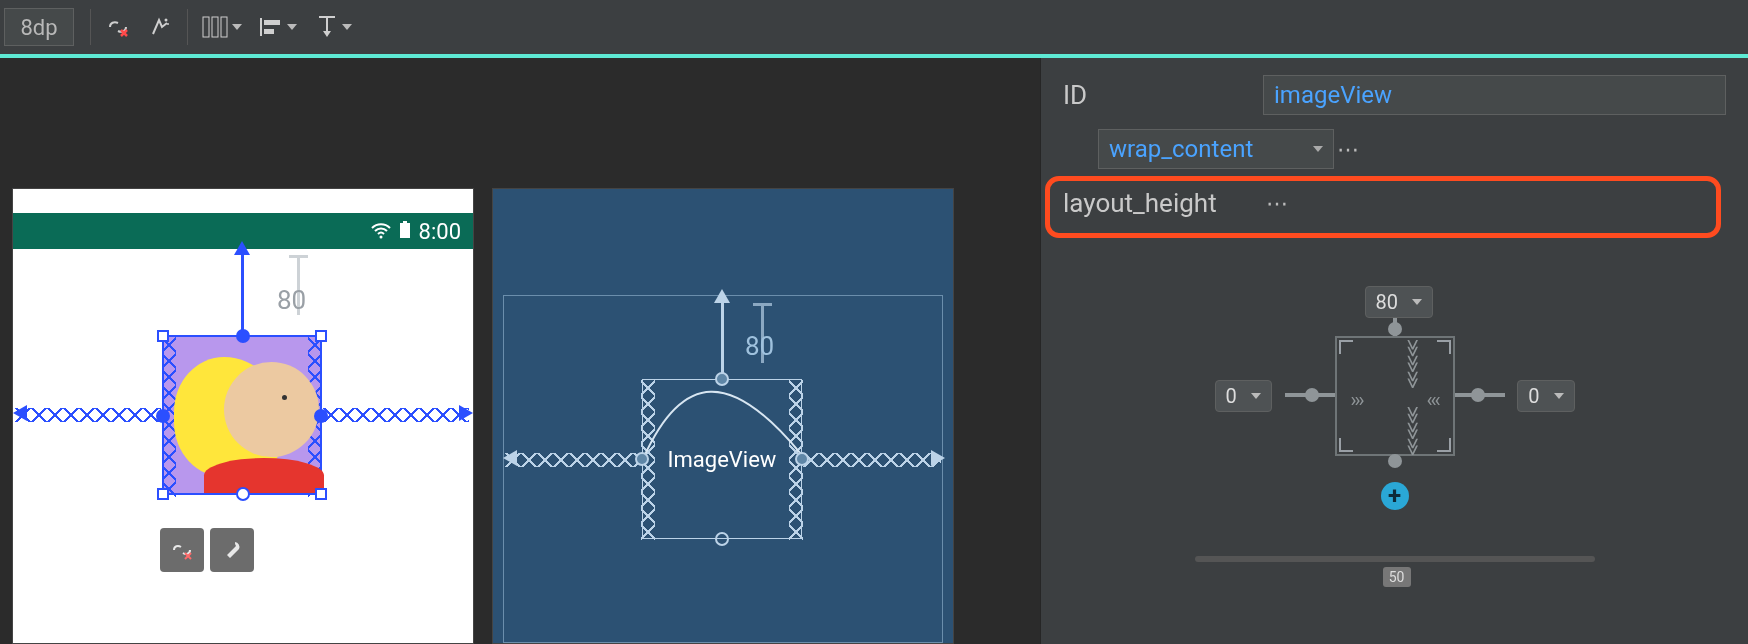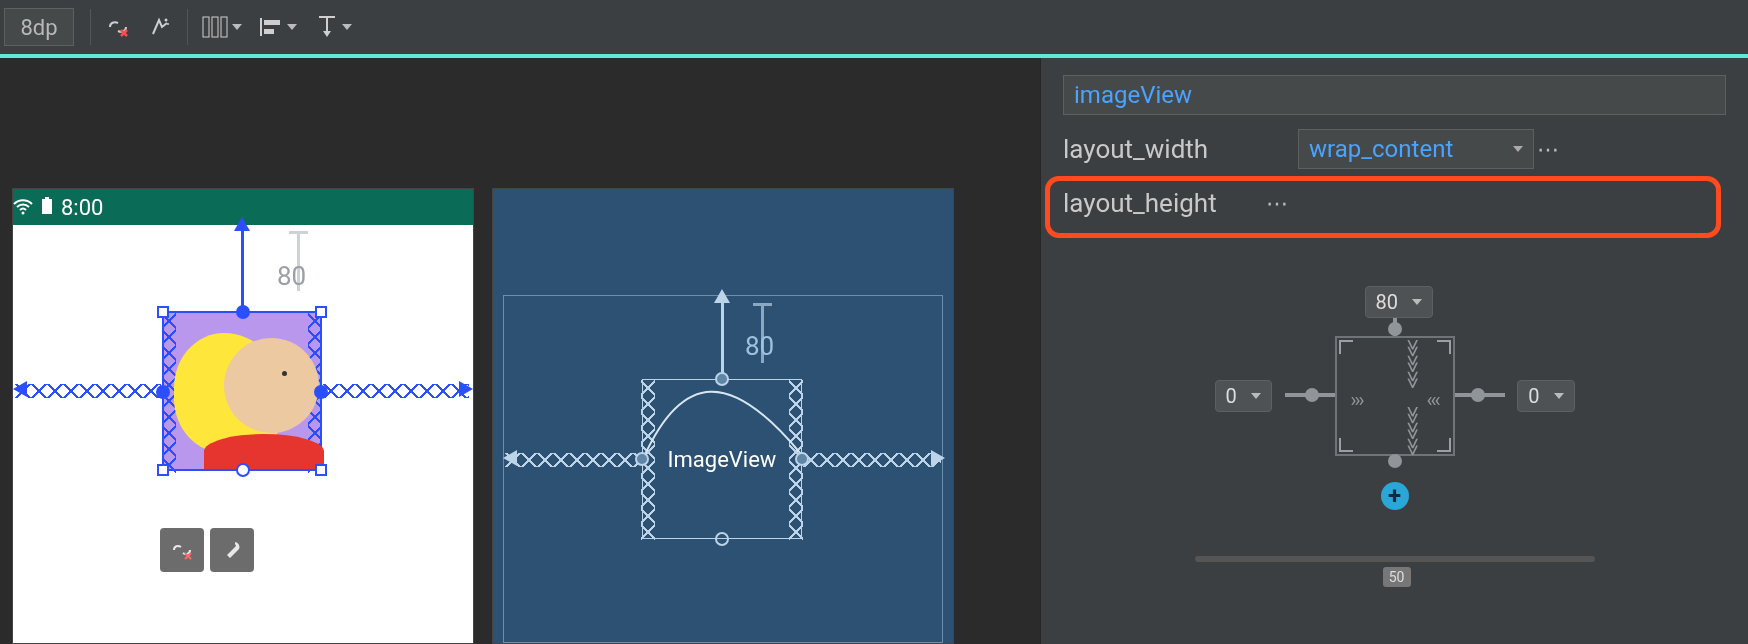--- a/index.html
+++ b/index.html
@@ -14,21 +14,21 @@
 
   
   .main { position:absolute; top:58px; left:0; right:0; bottom:0; display:flex; }
   .canvas { flex:1; background:#2b2b2b; position:relative; }
   .attr-panel { width:708px; background:#3c3f41; border-left:1px solid #262626; padding:10px 22px; position:relative; }
 
   
   .phone { position:absolute; border:1px solid #444; }
   #phone-design { left:12px; top:130px; width:462px; height:456px; background:#fff; }
   #phone-blue  { left:492px; top:130px; width:462px; height:456px; background:#2c5173; }
-  .status-bar { height:36px; background:#0a6b56; display:flex; align-items:center; color:#fff; font-size:22px; padding-right:12px; gap:8px; }
+  .status-bar { height:36px; background:#0a6b56; display:flex; align-items:center; justify-content:flex-end; color:#fff; font-size:22px; padding-right:12px; gap:8px;margin-top:24px; }
   .app-bar { height:68px; background:#139b7f; color:#fff; font-size:28px; display:flex; align-items:center; padding-left:20px; }
 
   
   .design-stage { position:relative; width:100%; height:calc(100% - 104px); }
   .widget-box { position:absolute; left:149px; top:86px; width:160px; height:160px; background:#b897ed; border:2px solid #2b4fff; }
   .avatar-hair { position:absolute; left:10px; top:20px; width:110px; height:120px; background:#ffe63b; border-radius:50% 60% 40% 50%; }
   .avatar-face { position:absolute; left:60px; top:25px; width:95px; height:95px; background:#ecc9a1; border-radius:50%; }
   .avatar-body { position:absolute; left:40px; bottom:0; width:120px; height:35px; background:#e5352e; border-radius:50% 50% 0 0; }
   .avatar-eye { position:absolute; left:118px; top:58px; width:5px; height:5px; background:#333; border-radius:50%; }
   .handle { position:absolute; width:12px; height:12px; background:#fff; border:2px solid #2b4fff; }
@@ -229,24 +229,24 @@
       <div class="bl-tool">
         <svg width="20" height="20" viewBox="0 0 20 20">
             <path d="M13 2a5 5 0 0 1 4 7l-9 9-3-3 9-9a5 5 0 0 1-1-4z" fill="#e8e8e8"></path>
           </svg>
       </div>
     </div>
   </div>
 
   <div class="attr-panel">
     <div class="row">
+      <div class="lab">ID</div>
       <input class="txt-field" value="imageView" style="">
     </div>
     <div class="row">
-      <div class="lab">layout_width</div>
       <div class="sel">
         <span>wrap_content</span>
         <span class="dropdown-caret caret"></span>
       </div>
       <div class="dots">⋯</div>
     </div>
     <div class="row">
       <div class="lab">layout_height</div>
       <div class="dots">⋯</div>
     </div>

